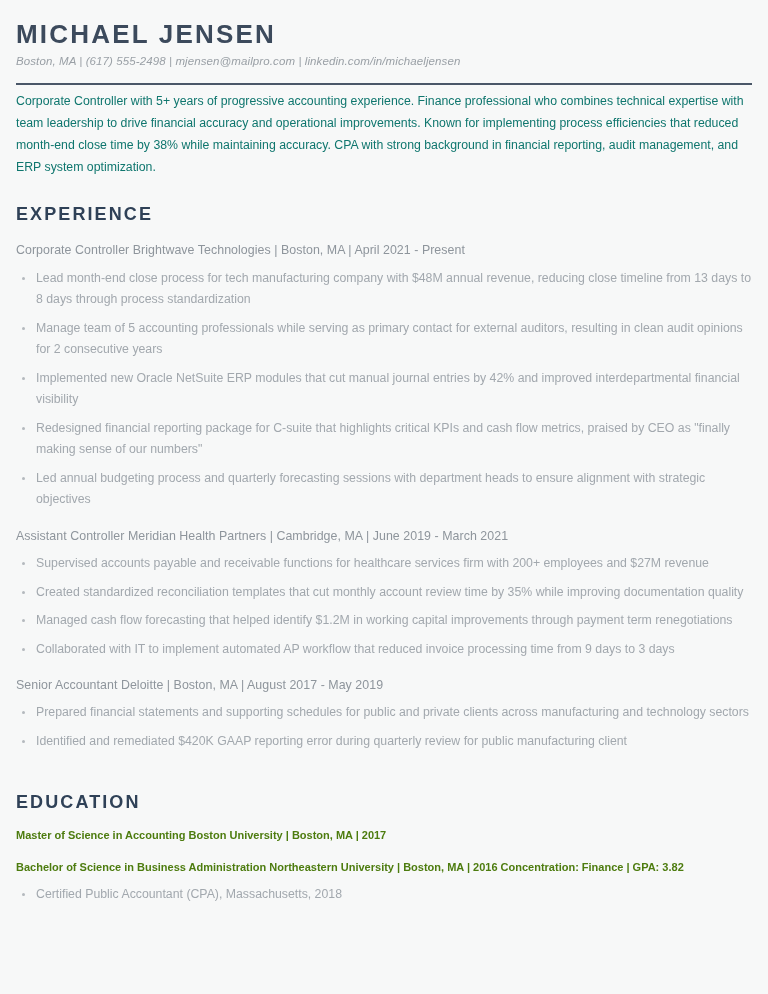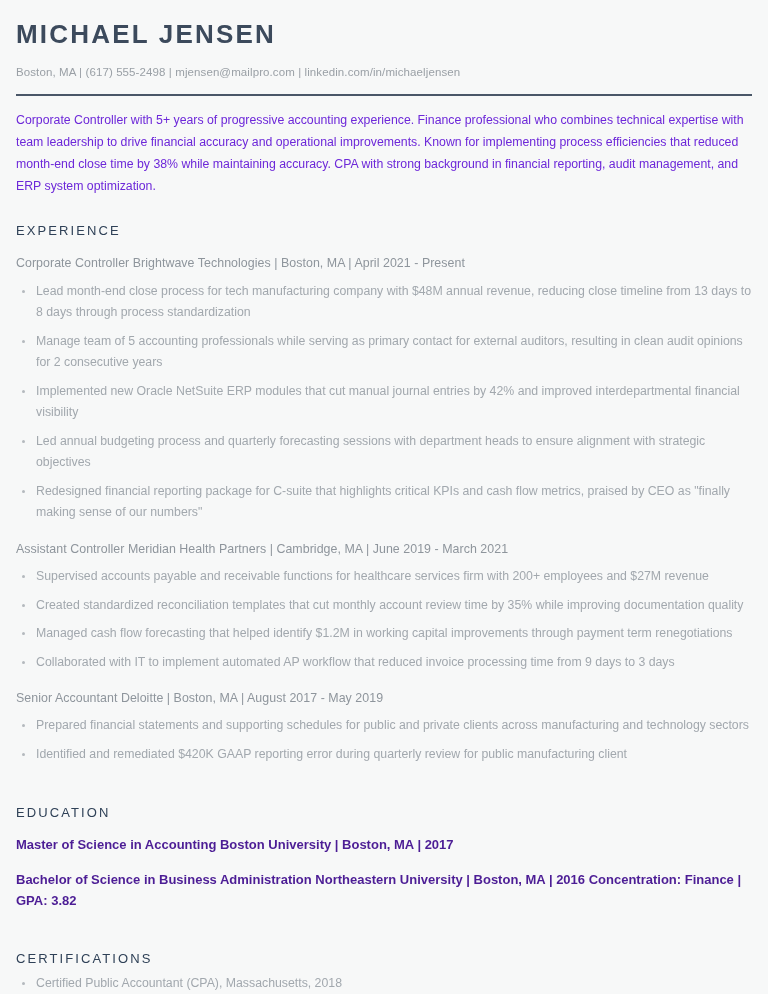--- a/index.html
+++ b/index.html
@@ -24,38 +24,39 @@
     font-size: 26px;
     font-weight: bold;
     letter-spacing: 2.2px;
     color: #3c4a5c;
     margin: 20px 0 0 0;
     line-height: 1.15;
   }
   .contact {
     font-size: 11.5px;
     color: #9aa0a6;
-    margin-top: 16px;
+    margin-top: 5px;
     letter-spacing: 0.1px;
+    font-style: italic;
   }
   .rule {
     border: none;
     border-top: 2px solid #4a5768;
     margin: 16px 0 0 0;
   }
   .summary {
     font-size: 12.3px;
     line-height: 1.78;
-    color: #6d28d9;
-    margin-top: 14px;
+    color: #0f766e;
+    margin-top: 6px;
     max-width: 735px;
   }
   .section-title {
-    font-size: 13px;
-    font-weight: normal;
+    font-size: 18px;
+    font-weight: bold;
     letter-spacing: 2.1px;
     color: #2f4157;
     margin-top: 26px;
     margin-bottom: 0;
   }
   .entry-head {
     font-size: 12.4px;
     font-weight: normal;
     color: #8e959c;
     margin-top: 16px;
@@ -80,23 +81,23 @@
     content: "";
     position: absolute;
     left: 6px;
     top: 9px;
     width: 3px;
     height: 3px;
     border-radius: 50%;
     background: #b4b9be;
   }
   .edu-line {
-    font-size: 13px;
+    font-size: 11px;
     font-weight: bold;
-    color: #4c1d95;
+    color: #4d7c0f;
     line-height: 1.62;
     margin-top: 14px;
     max-width: 740px;
   }
   .section-title.tight { margin-top: 40px; }
   .certs { margin-top: 10px; }
 </style>
 </head>
 <body>
 
@@ -111,22 +112,22 @@
   <p class="summary">Corporate Controller with 5+ years of progressive accounting experience. Finance professional who combines technical expertise with team leadership to drive financial accuracy and operational improvements. Known for implementing process efficiencies that reduced month-end close time by 38% while maintaining accuracy. CPA with strong background in financial reporting, audit management, and ERP system optimization.</p>
 
   <h2 class="section-title">EXPERIENCE</h2>
 
   <div>
     <div class="entry-head">Corporate Controller Brightwave Technologies | Boston, MA | April 2021 - Present</div>
     <ul class="bullets">
       <li>Lead month-end close process for tech manufacturing company with $48M annual revenue, reducing close timeline from 13 days to 8 days through process standardization</li>
       <li>Manage team of 5 accounting professionals while serving as primary contact for external auditors, resulting in clean audit opinions for 2 consecutive years</li>
       <li>Implemented new Oracle NetSuite ERP modules that cut manual journal entries by 42% and improved interdepartmental financial visibility</li>
+      <li>Redesigned financial reporting package for C-suite that highlights critical KPIs and cash flow metrics, praised by CEO as "finally making sense of our numbers"</li>
       <li>Led annual budgeting process and quarterly forecasting sessions with department heads to ensure alignment with strategic objectives</li>
-      <li>Redesigned financial reporting package for C-suite that highlights critical KPIs and cash flow metrics, praised by CEO as "finally making sense of our numbers"</li>
     </ul>
   </div>
 
   <div>
     <div class="entry-head">Assistant Controller Meridian Health Partners | Cambridge, MA | June 2019 - March 2021</div>
     <ul class="bullets">
       <li>Supervised accounts payable and receivable functions for healthcare services firm with 200+ employees and $27M revenue</li>
       <li>Created standardized reconciliation templates that cut monthly account review time by 35% while improving documentation quality</li>
       <li>Managed cash flow forecasting that helped identify $1.2M in working capital improvements through payment term renegotiations</li>
       <li>Collaborated with IT to implement automated AP workflow that reduced invoice processing time from 9 days to 3 days</li>
@@ -138,19 +139,18 @@
     <ul class="bullets">
       <li>Prepared financial statements and supporting schedules for public and private clients across manufacturing and technology sectors</li>
       <li>Identified and remediated $420K GAAP reporting error during quarterly review for public manufacturing client</li>
     </ul>
   </div>
 
   <h2 class="section-title tight">EDUCATION</h2>
   <div class="edu-line">Master of Science in Accounting Boston University | Boston, MA | 2017</div>
   <div class="edu-line">Bachelor of Science in Business Administration Northeastern University | Boston, MA | 2016 Concentration: Finance | GPA: 3.82</div>
 
-  <h2 class="section-title tight">CERTIFICATIONS</h2>
   <ul class="bullets certs">
     <li>Certified Public Accountant (CPA), Massachusetts, 2018</li>
 
   </ul>
 
 </div>
 
 </body></html>

